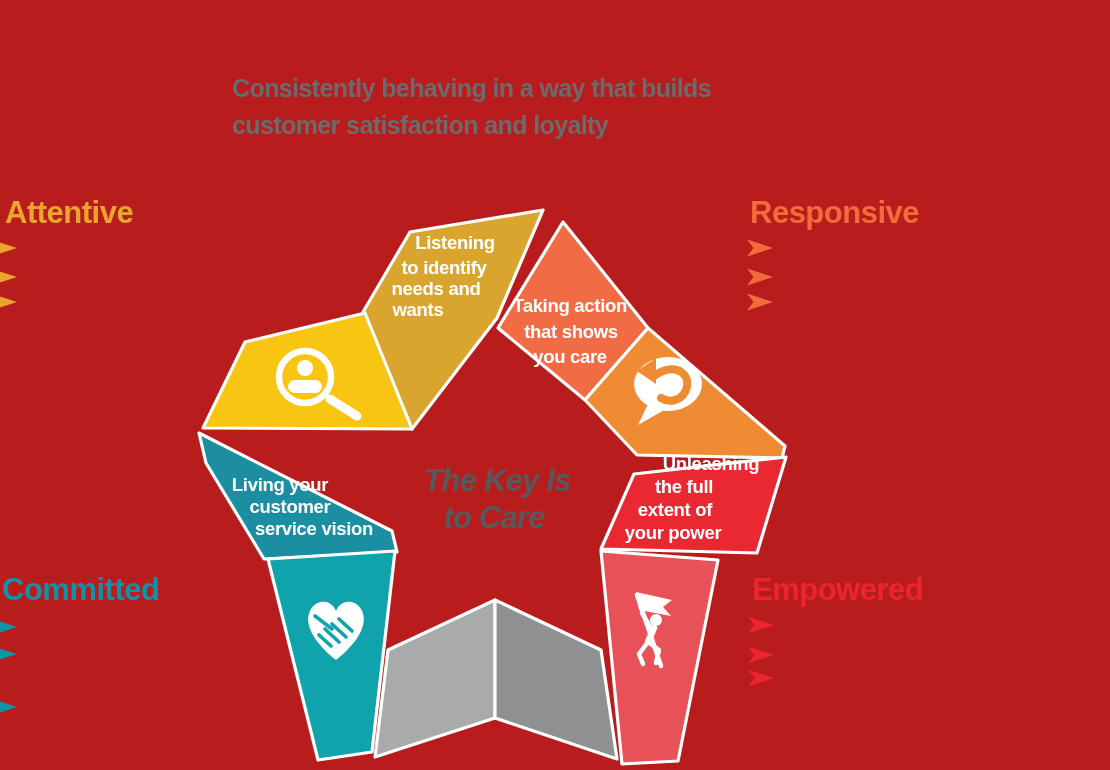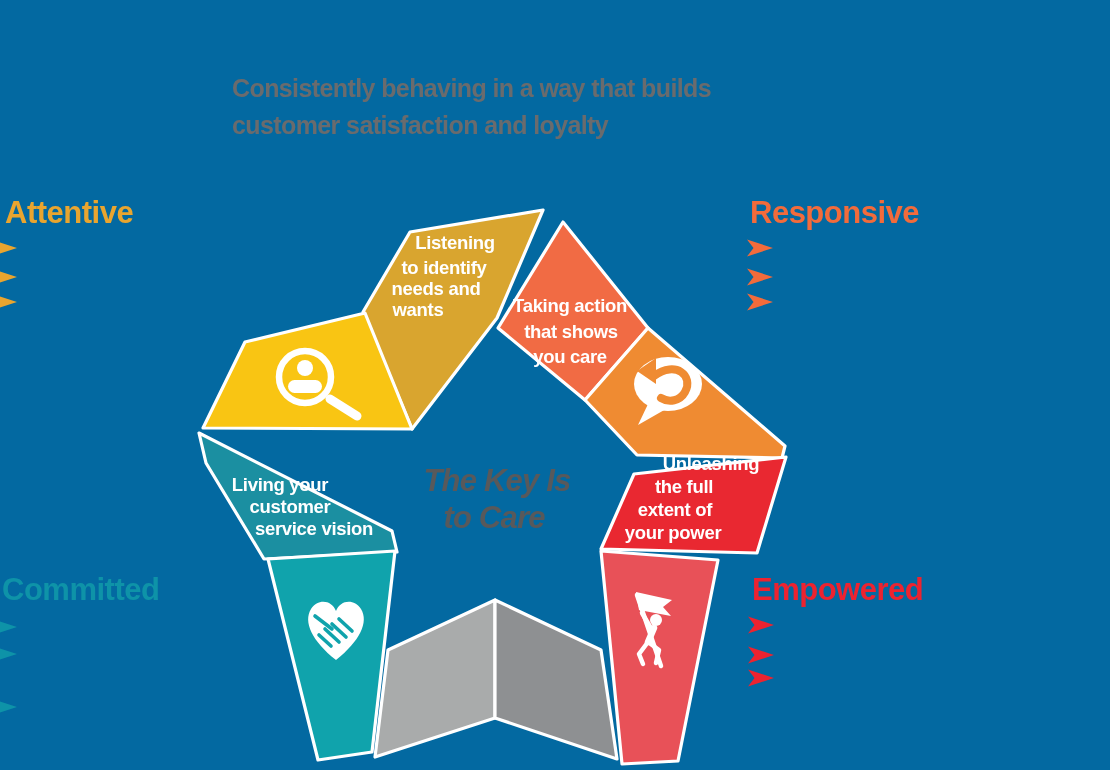--- a/index.html
+++ b/index.html
@@ -1,16 +1,16 @@
 <!DOCTYPE html>
 <html><head>
 <meta charset="utf-8">
 <style>
   html,body{margin:0;padding:0;background:#000;}
-  .stage{position:relative;width:1110px;height:770px;background:#0369a1;overflow:hidden;}
+  .stage{position:relative;width:1110px;height:770px;background:#b91c1c;overflow:hidden;}
   svg{position:absolute;left:0;top:0;}
   text{font-family:"Liberation Sans", sans-serif;}
   .title-t{font-size:25px;font-weight:bold;letter-spacing:-0.6px;}
   .corner-lab{font-size:31px;font-weight:bold;letter-spacing:-0.5px;}
   .seg-text{font-size:18.5px;font-weight:bold;text-anchor:middle;letter-spacing:-0.3px;}
   .center-t{font-size:31px;font-weight:bold;font-style:italic;text-anchor:middle;letter-spacing:-0.8px;}
   polygon.panel{stroke:#FFFFFF;stroke-width:3.2;stroke-linejoin:round;}
 </style>
 </head>
 <body>

